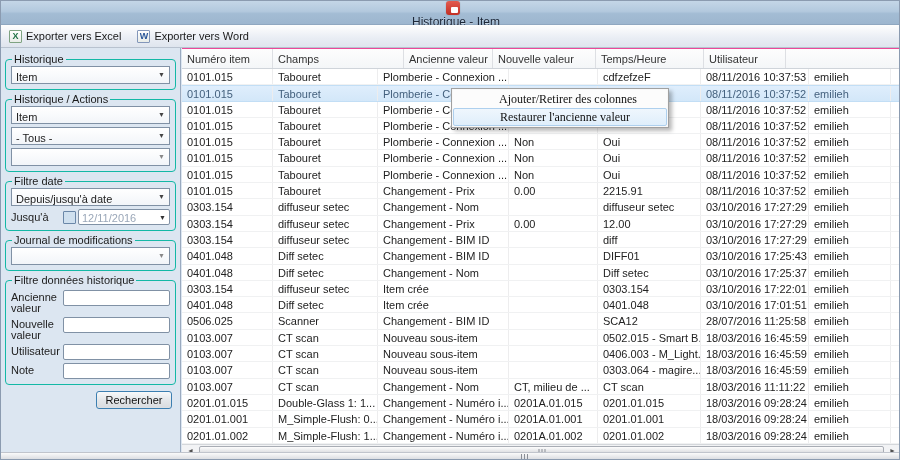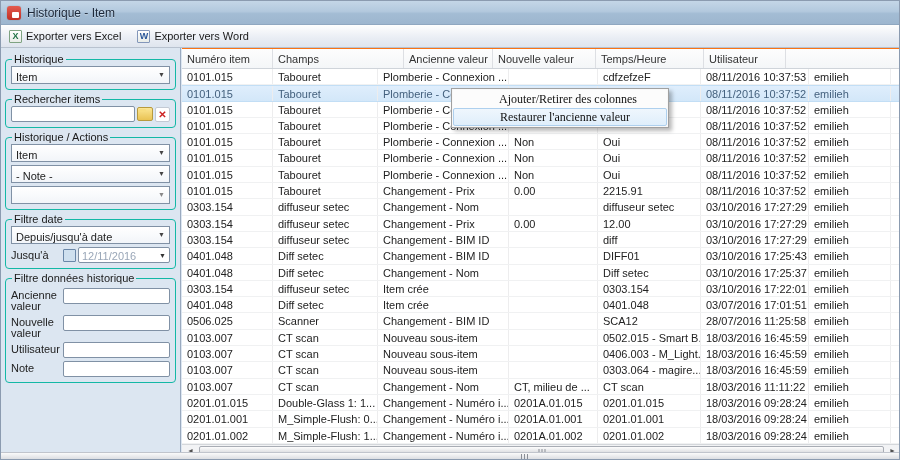--- a/index.html
+++ b/index.html
@@ -4,21 +4,21 @@
 <style>
   * { margin:0; padding:0; box-sizing:border-box; }
   html,body { width:900px; height:460px; font-family:"Liberation Sans", sans-serif; }
   body { font-size:11px; color:#222; background:#fff; overflow:hidden; }
 
   .window { position:relative; width:900px; height:460px; border:1px solid #8b9bb0; background:#dce6f1; overflow:hidden; }
 
   
   .titlebar { position:absolute; left:0; top:0; width:100%; height:24px;
     background:linear-gradient(#c4d6e7 0%, #b3c9de 45%, #a3bcd4 55%, #9db6cf 100%);
-    border-bottom:1px solid #8fa7c0; display:flex; align-items:center; padding-left:6px; }
+    border-bottom:1px solid #8fa7c0; display:flex; align-items:center; padding-left:6px;flex-direction:column; }
   .app-icon { width:14px; height:14px; border-radius:3px; background:linear-gradient(#e35b4f,#c22f24);
     position:relative; flex:0 0 auto; box-shadow:0 0 1px rgba(0,0,0,.4); }
   .app-icon::after { content:""; position:absolute; right:2px; bottom:2px; width:7px; height:6px;
     background:#fff; border-radius:1px; }
   .title-text { margin-left:6px; font-size:12px; color:#1c2738; text-shadow:0 1px 0 rgba(255,255,255,.45); white-space:nowrap; }
 
   
   .toolbar { position:absolute; left:0; top:24px; width:100%; height:23px;
     background:linear-gradient(#fefefe, #e9edf4 60%, #dfe5ee);
     border-bottom:1px solid #b8c2cf; display:flex; align-items:center; padding-left:4px; gap:8px; }
@@ -59,21 +59,21 @@
   .datefield.dim { color:#9aa7b8; }
   .field-row { display:flex; align-items:flex-start; margin-top:3px; }
   .field-row .flabel { width:52px; flex:0 0 auto; line-height:11px; padding-top:2px; }
   .field-row .text-input { height:16px; }
   .btn-row { display:flex; justify-content:flex-end; padding:3px 8px 0 0; }
   .search-btn { width:76px; height:18px; border:1px solid #3c7fb1; border-radius:3px;
     background:linear-gradient(#f8f9fa,#e4e7ea 50%,#d8dbdf); font-size:11px; color:#111;
     display:flex; align-items:center; justify-content:center; box-shadow:inset 0 0 1px #fff; cursor:default; }
 
   
-  .content { position:absolute; left:181px; top:47px; width:719px; height:365px; background:#f97316; }
+  .content { position:absolute; left:181px; top:47px; width:719px; height:365px; background:#ec4899; }
   .thead { position:absolute; left:0; top:1px; width:100%; height:20px; display:flex;
     background:linear-gradient(#fdfdfd,#f4f6f8); border-bottom:1px solid #cfd4da; }
   .thead .hcell { padding:4px 0 0 5px; color:#333; border-right:1px solid #dddfe3; white-space:nowrap; overflow:hidden; }
   .tbody { position:absolute; left:0; top:21px; width:100%; height:375px; overflow:hidden; background:#fff; }
   .trow { display:flex; height:16.3px; border-bottom:1px solid #f0f1f2; background:#fff; }
   .trow .cell { padding:2px 0 0 5px; border-right:1px solid #ededee; white-space:nowrap; overflow:hidden; color:#222; }
   .trow.selected { background:linear-gradient(#dfeefc,#d3e7f9); border-top:1px solid #c2def5; border-bottom:1px solid #c2def5;
     height:16.3px; }
   .trow.selected .cell { color:#44617e; }
   .c0 { width:91px; flex:0 0 auto; } .c1 { width:105px; flex:0 0 auto; } .c2 { width:131px; flex:0 0 auto; }
@@ -122,46 +122,42 @@
     </div>
   </div>
 
   <div class="sidebar">
 
     <fieldset>
       <legend>Historique</legend>
       <div class="combo">Item</div>
     </fieldset>
 
-    <fieldset>
-      <legend>Rechercher items</legend>
-      <div class="search-row">
-        <div class="text-input"></div>
-        <span class="folder-icon"></span>
-        <span class="clear-icon">✕</span>
-      </div>
-    </fieldset>
 
     <fieldset class="stack">
       <legend>Historique / Actions</legend>
       <div class="combo">Item</div>
-      <div class="combo">- Note -</div>
+      <div class="combo">- Tous -</div>
       <div class="combo dim"></div>
     </fieldset>
 
     <fieldset>
       <legend>Filtre date</legend>
       <div class="combo">Depuis/jusqu'à date</div>
       <div class="date-row">
         <span class="lbl">Jusqu'à</span>
         <span class="checkbox unchecked" id="cb-jusqua"></span>
         <div class="datefield dim">12/11/2016</div>
       </div>
     </fieldset>
 
+    <fieldset>
+      <legend>Journal de modifications</legend>
+      <div class="combo dim"></div>
+    </fieldset>
 
     <fieldset>
       <legend>Filtre données historique</legend>
       <div class="field-row">
         <span class="flabel">Ancienne valeur</span>
         <div class="text-input"></div>
       </div>
       <div class="field-row">
         <span class="flabel">Nouvelle valeur</span>
         <div class="text-input"></div>
@@ -169,20 +165,23 @@
       <div class="field-row">
         <span class="flabel">Utilisateur</span>
         <div class="text-input"></div>
       </div>
       <div class="field-row">
         <span class="flabel">Note</span>
         <div class="text-input"></div>
       </div>
     </fieldset>
 
+    <div class="btn-row">
+      <div class="search-btn">Rechercher</div>
+    </div>
 
   </div>
 
   <div class="content">
     <div class="thead">
       <div class="hcell c0">Numéro item</div>
       <div class="hcell c2">Champs</div>
       <div class="hcell c3">Ancienne valeur</div>
       <div class="hcell c4">Nouvelle valeur</div>
       <div class="hcell c5">Temps/Heure</div>
@@ -329,21 +328,21 @@
           <div class="cell c5">03/10/2016 17:22:01</div>
           <div class="cell c6">emilieh</div>
           <div class="cell cf"></div>
         </div>
         <div class="trow">
           <div class="cell c0">0401.048</div>
           <div class="cell c1">Diff setec</div>
           <div class="cell c2">Item crée</div>
           <div class="cell c3"></div>
           <div class="cell c4">0401.048</div>
-          <div class="cell c5">03/07/2016 17:01:51</div>
+          <div class="cell c5">03/10/2016 17:01:51</div>
           <div class="cell c6">emilieh</div>
           <div class="cell cf"></div>
         </div>
         <div class="trow">
           <div class="cell c0">0506.025</div>
           <div class="cell c1">Scanner</div>
           <div class="cell c2">Changement - BIM ID</div>
           <div class="cell c3"></div>
           <div class="cell c4">SCA12</div>
           <div class="cell c5">28/07/2016 11:25:58</div>

